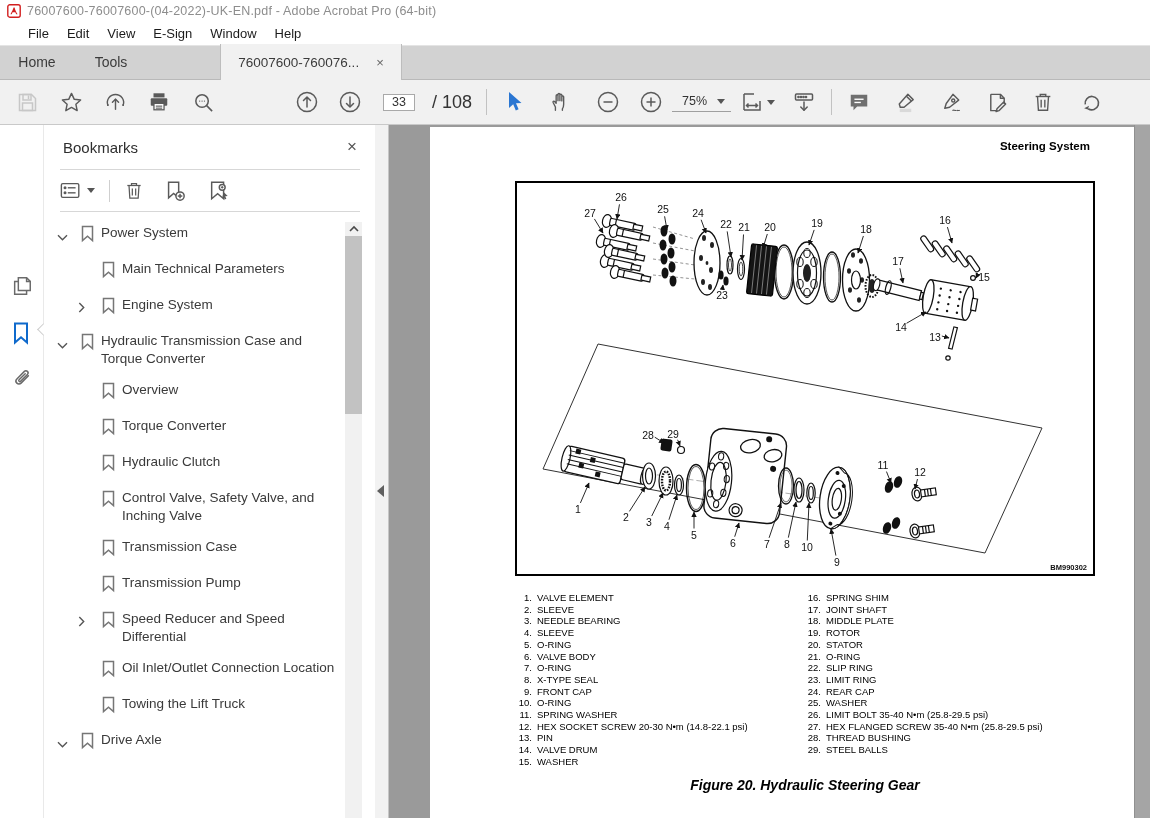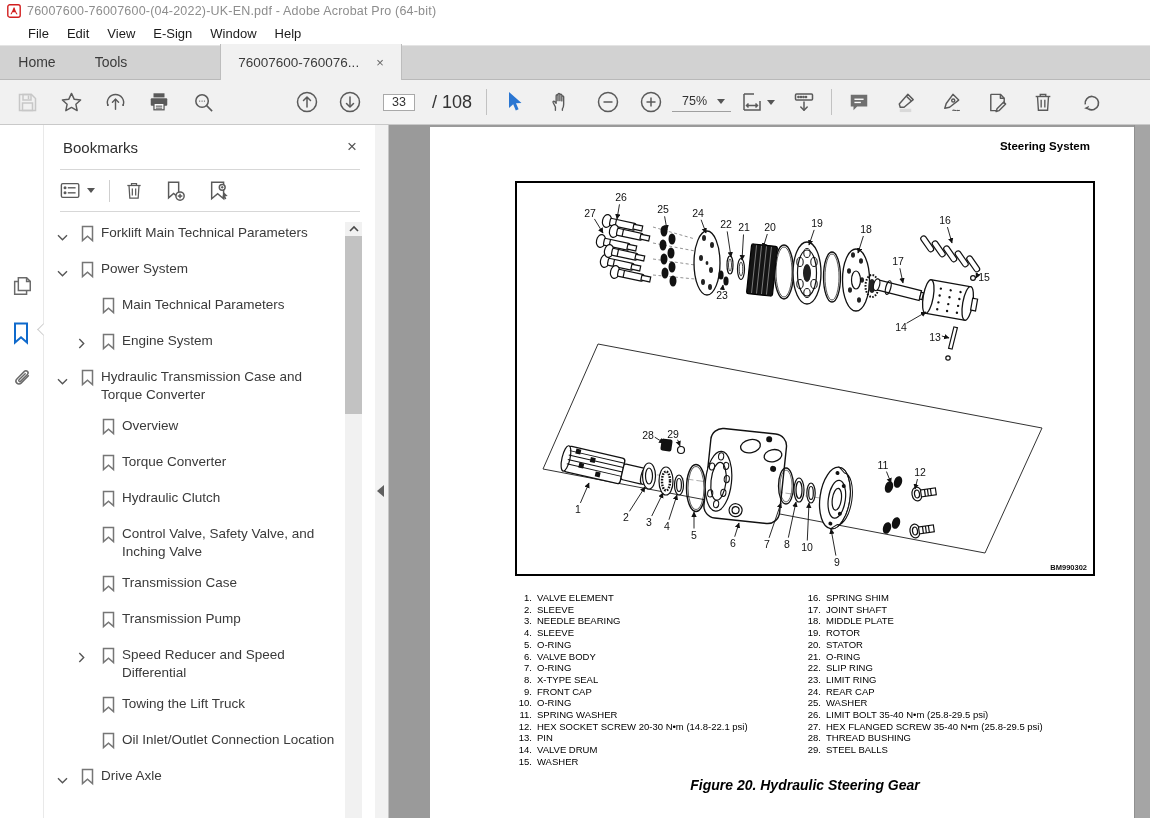--- a/index.html
+++ b/index.html
@@ -361,120 +361,111 @@
     </div>
     <div class="phr"></div>
     <div class="bm-tree" id="bm-tree">
         <div class="bm-row lvl0">
           <span class="bm-chev"><svg width="11" height="7" viewBox="0 0 11 7" fill="none" stroke="#555" stroke-width="1.4">
               <path d="M1 1.3 L5.5 5.7 L10 1.3"></path>
             </svg></span>
           <span class="bm-ico"><svg width="13" height="17" viewBox="0 0 13 17" fill="none" stroke="#767676" stroke-width="1.5">
               <path d="M1.5 1.5 h10 v14 l-5 -4.3 -5 4.3 z"></path>
             </svg></span>
-          <span class="bm-label">Forklift Main Technical Parameters</span>
+          <span class="bm-label">Power System</span>
+        </div>
+        <div class="bm-row lvl1">
+          <span class="bm-chev"></span>
+          <span class="bm-ico"><svg width="13" height="17" viewBox="0 0 13 17" fill="none" stroke="#767676" stroke-width="1.5">
+              <path d="M1.5 1.5 h10 v14 l-5 -4.3 -5 4.3 z"></path>
+            </svg></span>
+          <span class="bm-label">Main Technical Parameters</span>
+        </div>
+        <div class="bm-row lvl1">
+          <span class="bm-chev"><svg width="7" height="11" viewBox="0 0 7 11" fill="none" stroke="#555" stroke-width="1.4">
+              <path d="M1.3 1 L5.7 5.5 L1.3 10"></path>
+            </svg></span>
+          <span class="bm-ico"><svg width="13" height="17" viewBox="0 0 13 17" fill="none" stroke="#767676" stroke-width="1.5">
+              <path d="M1.5 1.5 h10 v14 l-5 -4.3 -5 4.3 z"></path>
+            </svg></span>
+          <span class="bm-label">Engine System</span>
         </div>
         <div class="bm-row lvl0">
           <span class="bm-chev"><svg width="11" height="7" viewBox="0 0 11 7" fill="none" stroke="#555" stroke-width="1.4">
               <path d="M1 1.3 L5.5 5.7 L10 1.3"></path>
             </svg></span>
           <span class="bm-ico"><svg width="13" height="17" viewBox="0 0 13 17" fill="none" stroke="#767676" stroke-width="1.5">
               <path d="M1.5 1.5 h10 v14 l-5 -4.3 -5 4.3 z"></path>
             </svg></span>
-          <span class="bm-label">Power System</span>
+          <span class="bm-label">Hydraulic Transmission Case and Torque Converter</span>
         </div>
         <div class="bm-row lvl1">
           <span class="bm-chev"></span>
           <span class="bm-ico"><svg width="13" height="17" viewBox="0 0 13 17" fill="none" stroke="#767676" stroke-width="1.5">
               <path d="M1.5 1.5 h10 v14 l-5 -4.3 -5 4.3 z"></path>
             </svg></span>
-          <span class="bm-label">Main Technical Parameters</span>
+          <span class="bm-label">Overview</span>
+        </div>
+        <div class="bm-row lvl1">
+          <span class="bm-chev"></span>
+          <span class="bm-ico"><svg width="13" height="17" viewBox="0 0 13 17" fill="none" stroke="#767676" stroke-width="1.5">
+              <path d="M1.5 1.5 h10 v14 l-5 -4.3 -5 4.3 z"></path>
+            </svg></span>
+          <span class="bm-label">Torque Converter</span>
+        </div>
+        <div class="bm-row lvl1">
+          <span class="bm-chev"></span>
+          <span class="bm-ico"><svg width="13" height="17" viewBox="0 0 13 17" fill="none" stroke="#767676" stroke-width="1.5">
+              <path d="M1.5 1.5 h10 v14 l-5 -4.3 -5 4.3 z"></path>
+            </svg></span>
+          <span class="bm-label">Hydraulic Clutch</span>
+        </div>
+        <div class="bm-row lvl1">
+          <span class="bm-chev"></span>
+          <span class="bm-ico"><svg width="13" height="17" viewBox="0 0 13 17" fill="none" stroke="#767676" stroke-width="1.5">
+              <path d="M1.5 1.5 h10 v14 l-5 -4.3 -5 4.3 z"></path>
+            </svg></span>
+          <span class="bm-label">Control Valve, Safety Valve, and Inching Valve</span>
+        </div>
+        <div class="bm-row lvl1">
+          <span class="bm-chev"></span>
+          <span class="bm-ico"><svg width="13" height="17" viewBox="0 0 13 17" fill="none" stroke="#767676" stroke-width="1.5">
+              <path d="M1.5 1.5 h10 v14 l-5 -4.3 -5 4.3 z"></path>
+            </svg></span>
+          <span class="bm-label">Transmission Case</span>
+        </div>
+        <div class="bm-row lvl1">
+          <span class="bm-chev"></span>
+          <span class="bm-ico"><svg width="13" height="17" viewBox="0 0 13 17" fill="none" stroke="#767676" stroke-width="1.5">
+              <path d="M1.5 1.5 h10 v14 l-5 -4.3 -5 4.3 z"></path>
+            </svg></span>
+          <span class="bm-label">Transmission  Pump</span>
         </div>
         <div class="bm-row lvl1">
           <span class="bm-chev"><svg width="7" height="11" viewBox="0 0 7 11" fill="none" stroke="#555" stroke-width="1.4">
               <path d="M1.3 1 L5.7 5.5 L1.3 10"></path>
             </svg></span>
           <span class="bm-ico"><svg width="13" height="17" viewBox="0 0 13 17" fill="none" stroke="#767676" stroke-width="1.5">
               <path d="M1.5 1.5 h10 v14 l-5 -4.3 -5 4.3 z"></path>
             </svg></span>
-          <span class="bm-label">Engine System</span>
-        </div>
-        <div class="bm-row lvl0">
-          <span class="bm-chev"><svg width="11" height="7" viewBox="0 0 11 7" fill="none" stroke="#555" stroke-width="1.4">
-              <path d="M1 1.3 L5.5 5.7 L10 1.3"></path>
-            </svg></span>
-          <span class="bm-ico"><svg width="13" height="17" viewBox="0 0 13 17" fill="none" stroke="#767676" stroke-width="1.5">
-              <path d="M1.5 1.5 h10 v14 l-5 -4.3 -5 4.3 z"></path>
-            </svg></span>
-          <span class="bm-label">Hydraulic Transmission Case and Torque Converter</span>
+          <span class="bm-label">Speed Reducer and Speed Differential</span>
         </div>
         <div class="bm-row lvl1">
           <span class="bm-chev"></span>
           <span class="bm-ico"><svg width="13" height="17" viewBox="0 0 13 17" fill="none" stroke="#767676" stroke-width="1.5">
               <path d="M1.5 1.5 h10 v14 l-5 -4.3 -5 4.3 z"></path>
             </svg></span>
-          <span class="bm-label">Overview</span>
+          <span class="bm-label">Oil Inlet/Outlet Connection Location</span>
         </div>
         <div class="bm-row lvl1">
           <span class="bm-chev"></span>
           <span class="bm-ico"><svg width="13" height="17" viewBox="0 0 13 17" fill="none" stroke="#767676" stroke-width="1.5">
               <path d="M1.5 1.5 h10 v14 l-5 -4.3 -5 4.3 z"></path>
             </svg></span>
-          <span class="bm-label">Torque Converter</span>
-        </div>
-        <div class="bm-row lvl1">
-          <span class="bm-chev"></span>
-          <span class="bm-ico"><svg width="13" height="17" viewBox="0 0 13 17" fill="none" stroke="#767676" stroke-width="1.5">
-              <path d="M1.5 1.5 h10 v14 l-5 -4.3 -5 4.3 z"></path>
-            </svg></span>
-          <span class="bm-label">Hydraulic Clutch</span>
-        </div>
-        <div class="bm-row lvl1">
-          <span class="bm-chev"></span>
-          <span class="bm-ico"><svg width="13" height="17" viewBox="0 0 13 17" fill="none" stroke="#767676" stroke-width="1.5">
-              <path d="M1.5 1.5 h10 v14 l-5 -4.3 -5 4.3 z"></path>
-            </svg></span>
-          <span class="bm-label">Control Valve, Safety Valve, and Inching Valve</span>
-        </div>
-        <div class="bm-row lvl1">
-          <span class="bm-chev"></span>
-          <span class="bm-ico"><svg width="13" height="17" viewBox="0 0 13 17" fill="none" stroke="#767676" stroke-width="1.5">
-              <path d="M1.5 1.5 h10 v14 l-5 -4.3 -5 4.3 z"></path>
-            </svg></span>
-          <span class="bm-label">Transmission Case</span>
-        </div>
-        <div class="bm-row lvl1">
-          <span class="bm-chev"></span>
-          <span class="bm-ico"><svg width="13" height="17" viewBox="0 0 13 17" fill="none" stroke="#767676" stroke-width="1.5">
-              <path d="M1.5 1.5 h10 v14 l-5 -4.3 -5 4.3 z"></path>
-            </svg></span>
-          <span class="bm-label">Transmission  Pump</span>
-        </div>
-        <div class="bm-row lvl1">
-          <span class="bm-chev"><svg width="7" height="11" viewBox="0 0 7 11" fill="none" stroke="#555" stroke-width="1.4">
-              <path d="M1.3 1 L5.7 5.5 L1.3 10"></path>
-            </svg></span>
-          <span class="bm-ico"><svg width="13" height="17" viewBox="0 0 13 17" fill="none" stroke="#767676" stroke-width="1.5">
-              <path d="M1.5 1.5 h10 v14 l-5 -4.3 -5 4.3 z"></path>
-            </svg></span>
-          <span class="bm-label">Speed Reducer and Speed Differential</span>
-        </div>
-        <div class="bm-row lvl1">
-          <span class="bm-chev"></span>
-          <span class="bm-ico"><svg width="13" height="17" viewBox="0 0 13 17" fill="none" stroke="#767676" stroke-width="1.5">
-              <path d="M1.5 1.5 h10 v14 l-5 -4.3 -5 4.3 z"></path>
-            </svg></span>
           <span class="bm-label">Towing the Lift Truck</span>
-        </div>
-        <div class="bm-row lvl1">
-          <span class="bm-chev"></span>
-          <span class="bm-ico"><svg width="13" height="17" viewBox="0 0 13 17" fill="none" stroke="#767676" stroke-width="1.5">
-              <path d="M1.5 1.5 h10 v14 l-5 -4.3 -5 4.3 z"></path>
-            </svg></span>
-          <span class="bm-label">Oil Inlet/Outlet Connection Location</span>
         </div>
         <div class="bm-row lvl0">
           <span class="bm-chev"><svg width="11" height="7" viewBox="0 0 11 7" fill="none" stroke="#555" stroke-width="1.4">
               <path d="M1 1.3 L5.5 5.7 L10 1.3"></path>
             </svg></span>
           <span class="bm-ico"><svg width="13" height="17" viewBox="0 0 13 17" fill="none" stroke="#767676" stroke-width="1.5">
               <path d="M1.5 1.5 h10 v14 l-5 -4.3 -5 4.3 z"></path>
             </svg></span>
           <span class="bm-label">Drive Axle</span>
         </div>

